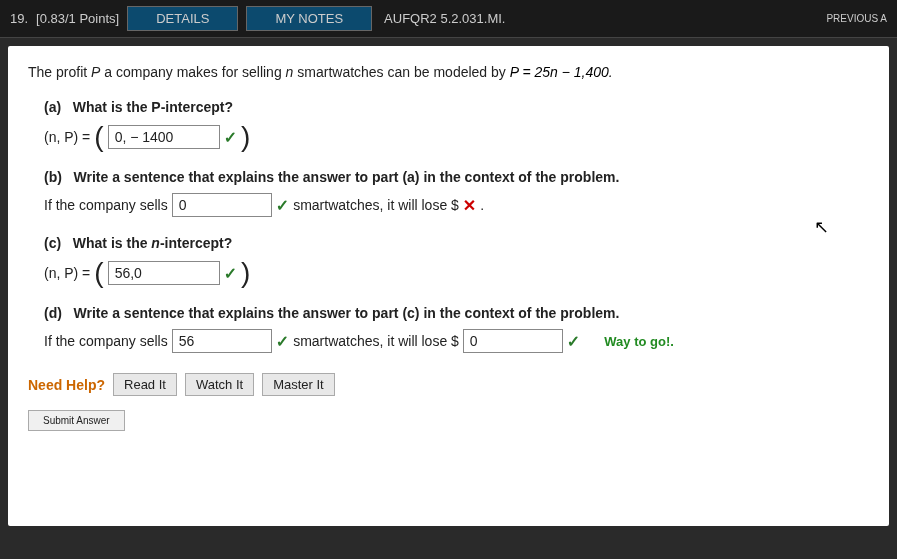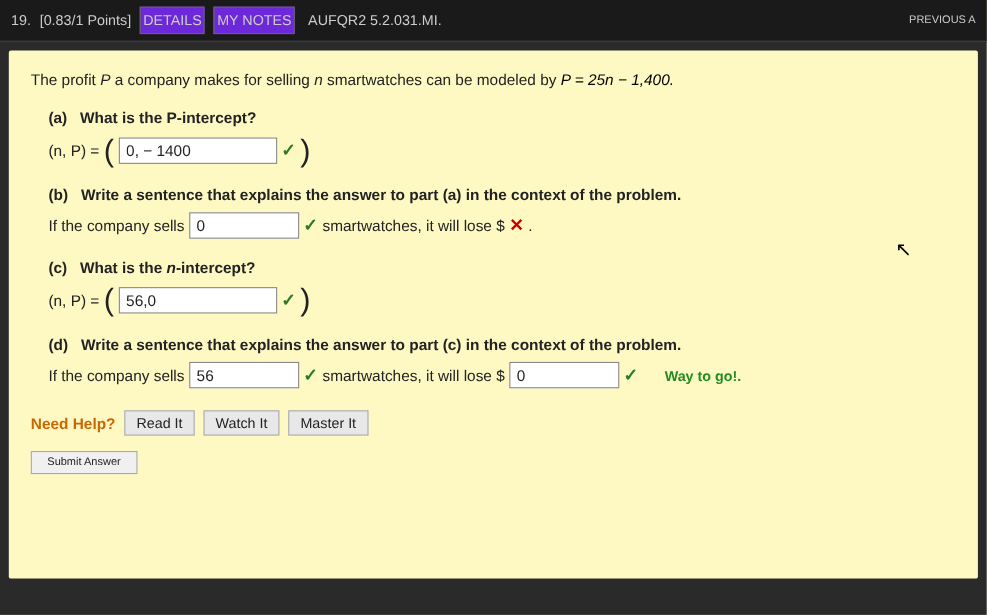--- a/index.html
+++ b/index.html
@@ -17,39 +17,39 @@
       padding: 6px 10px;
       border-bottom: 1px solid #444;
       gap: 8px;
     }
     .header-points {
       color: #ccc;
       font-size: 13px;
       white-space: nowrap;
     }
     .header-btn {
-      background: #6d28d9;
+      background: #0c4a6e;
       color: #ccc;
       border: 1px solid #666;
-      padding: 4px 2px;
+      padding: 4px 28px;
       font-size: 13px;
       cursor: pointer;
     }
     .header-code {
       color: #ccc;
       font-size: 13px;
       margin-left: 4px;
     }
     .header-prev {
       margin-left: auto;
       color: #ccc;
       font-size: 10px;
     }
     .main-content {
-      background: #fef9c3;
+      background: #ffffff;
       margin: 8px;
       padding: 16px 20px;
       border-radius: 2px;
       min-height: 480px;
     }
     .problem-text {
       font-size: 14px;
       color: #222;
       margin-bottom: 16px;
       line-height: 1.5;
@@ -84,21 +84,21 @@
     }
     .input-field {
       border: 1px solid #888;
       padding: 3px 6px;
       font-size: 14px;
       color: #222;
       background: #fff;
       outline: none;
     }
     .input-field.medium {
-      width: 144px;
+      width: 112px;
     }
     .input-field.small {
       width: 100px;
     }
     .check-icon {
       color: #2a7a2a;
       font-size: 16px;
       font-weight: bold;
     }
     .cross-icon {

